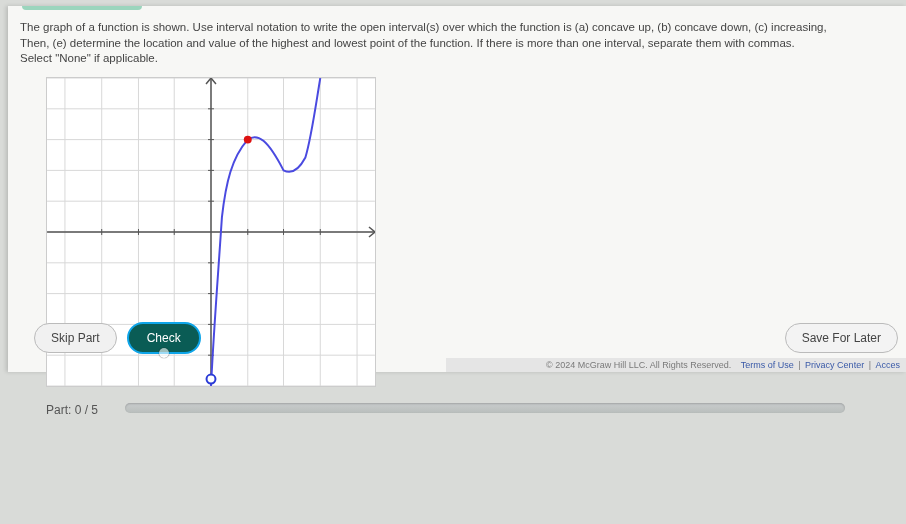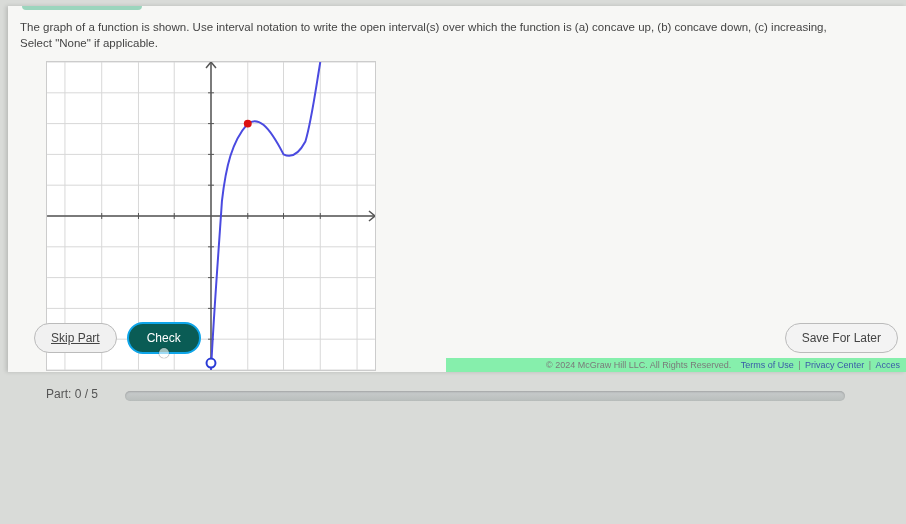--- a/index.html
+++ b/index.html
@@ -35,21 +35,21 @@
     width: 330px;
     height: 310px;
     border: 1px solid #ccc;
     background: #fff;
     position: relative;
   }
   .graph-box svg { width: 100%; height: 100%; display:block;}
   .part-row {
     margin: 16px 0 0 26px;
     display: flex;
-    align-items: flex-end;
+    align-items: flex-start;
     gap: 27px;
   }
   .part-label { color:#555; font-size:12px; }
   .progress-track {
     flex: 0 0 auto;
     width: 720px;
     height: 10px;
     background: linear-gradient(#c9cccd,#b9bebc);
     border-radius: 5px;
     box-shadow: inset 0 1px 2px rgba(0,0,0,0.2);
@@ -63,21 +63,21 @@
   }
   .btn {
     border-radius: 16px;
     padding: 7px 16px;
     font-size: 12px;
     border: 1px solid #bbb;
     background: #f3f3f3;
     color: #444;
     cursor: pointer;
   }
-  .btn.skip { background:#f1f1f1;text-decoration:underline; }
+  .btn.skip { background:#f1f1f1; }
   .btn.check {
     background: #0a5c55;
     color: #fff;
     border: 2px solid #0ea5e9;
     margin-left: 10px;
     padding: 7px 18px;
     position: relative;
   }
   .btn.check::after{
     content:"";
@@ -86,41 +86,42 @@
     background:rgba(255,255,255,0.6);
     border-radius:50%;
     box-shadow:0 0 1px #000;
   }
   .right-btns { margin-left: auto; display:flex; gap:8px;}
   .footer {
     position: absolute;
     right: 0; bottom: 0;
     font-size: 9px;
     color: #7a7a7a;
-    background: #86efac;
+    background: #e5e5e5;
     padding: 2px 4px 2px 10px;
     width: 460px;
     text-align: right;
   }
   .footer a { color:#3a5aa8; text-decoration:none; margin: 0 2px;}
   .top-edge{
     position:absolute; top:0; left:14px;
     width:120px; height:4px;
     background:#11a36a; border-radius: 0 0 4px 4px;
     opacity:0.4;
   }
 </style>
 </head>
 <body>
 
 <div class="page">
   <div class="top-edge"></div>
   <div class="content">
     <div class="question-text">
       <span class="line">The graph of a function is shown. Use interval notation to write the open interval(s) over which the function is (a) concave up, (b) concave down, (c) increasing,</span>
+      <span class="line">Then, (e) determine the location and value of the highest and lowest point of the function. If there is more than one interval, separate them with commas.</span>
       <span class="line">Select "None" if applicable.</span>
     </div>
 
     <div class="graph-box">
       <svg viewBox="0 0 330 310">
 
         <g stroke="#d8d8d8" stroke-width="1">
 
           <line x1="18" y1="0" x2="18" y2="310"></line>
           <line x1="55" y1="0" x2="55" y2="310"></line>

